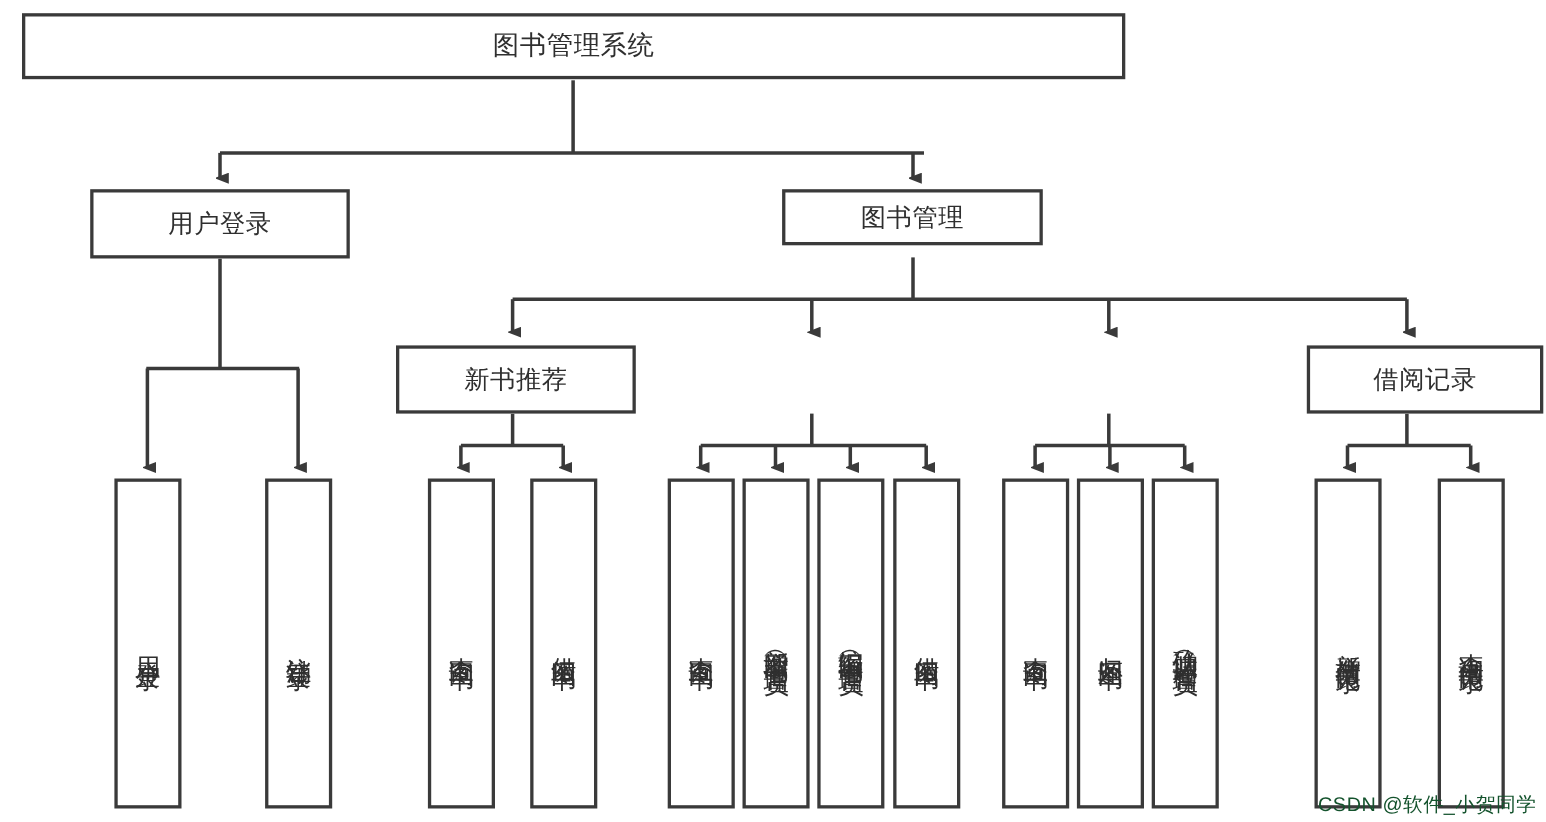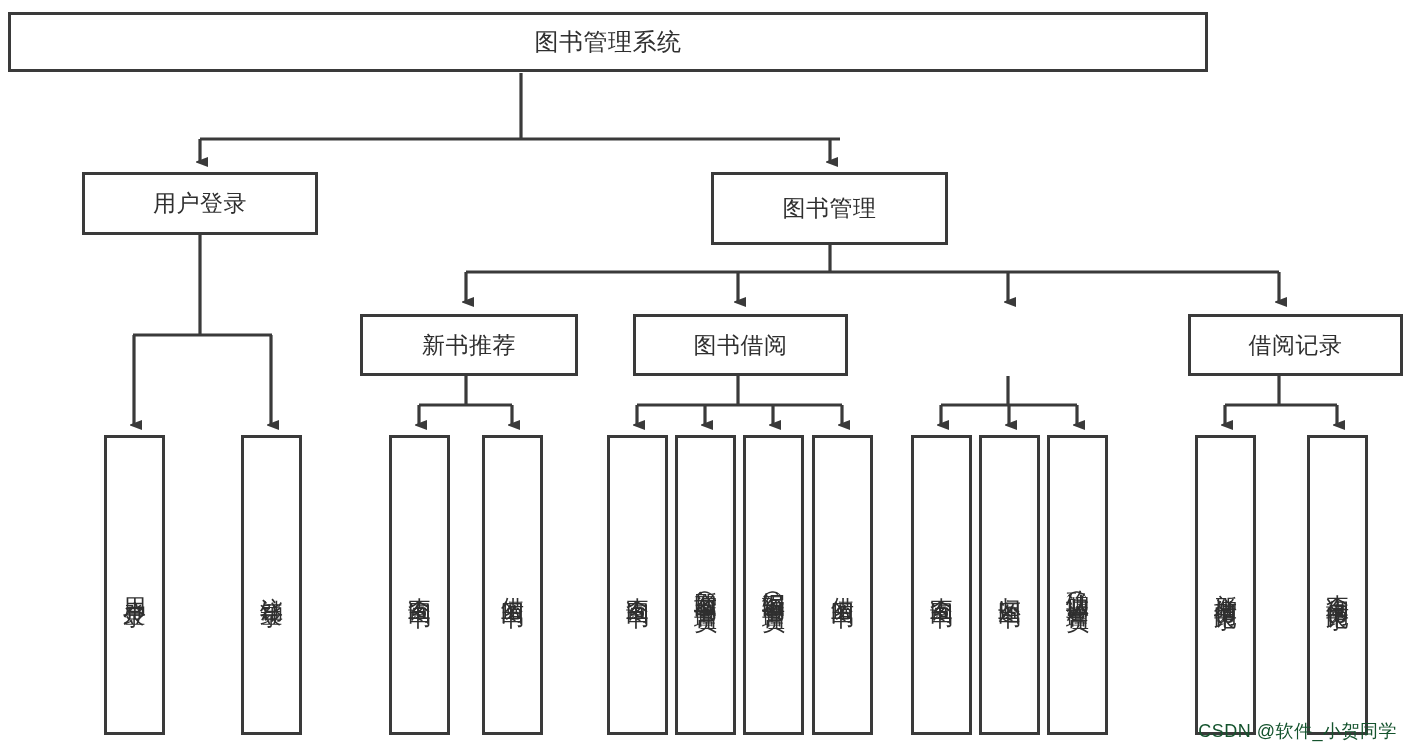--- a/index.html
+++ b/index.html
@@ -115,36 +115,33 @@
       <path d="M1009,405 L1009,425" marker-end="url(#arrow)"></path>
       <path d="M1077,405 L1077,425" marker-end="url(#arrow)"></path>
 
       <path d="M1279,376 L1279,405"></path>
       <path d="M1225,405 L1337,405"></path>
       <path d="M1225,405 L1225,425" marker-end="url(#arrow)"></path>
       <path d="M1337,405 L1337,425" marker-end="url(#arrow)"></path>
     </g>
   </svg>
 
-  <div class="node root" style="left:8px; top:12px; width:1200px; height:60px;">
+  <div class="node root" style="left:20px; top:12px; width:1003px; height:60px;">
     <span class="label">图书管理系统</span>
   </div>
 
   <div class="node" style="left:82px; top:172px; width:236px; height:63px;">
     <span class="label">用户登录</span>
   </div>
-  <div class="node" style="left:711px; top:172px; width:237px; height:73px;">
+  <div class="node" style="left:711px; top:172px; width:237px; height:51px;">
     <span class="label">图书管理</span>
   </div>
 
   <div class="node" style="left:360px; top:314px; width:218px; height:62px;">
     <span class="label">新书推荐</span>
-  </div>
-  <div class="node" style="left:633px; top:314px; width:215px; height:62px;">
-    <span class="label">图书借阅</span>
   </div>
   <div class="node" style="left:1172px; top:314px; width:215px; height:62px;margin-left:16px;">
     <span class="label">借阅记录</span>
   </div>
 
   <div class="node vert" style="left:104px; top:435px; width:61px; height:300px;">
     <span class="label">用户登录</span>
   </div>
   <div class="node vert" style="left:241px; top:435px; width:61px; height:300px;">
     <span class="label">注销登录</span>

